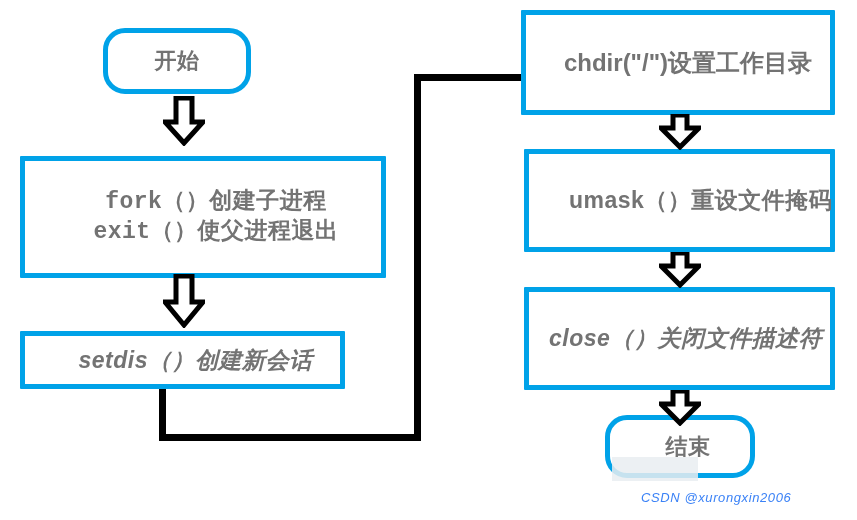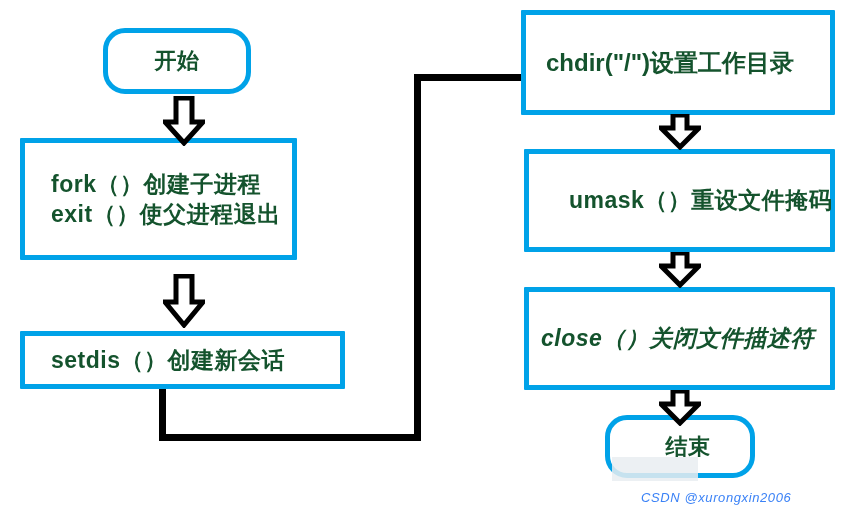--- a/index.html
+++ b/index.html
@@ -31,24 +31,25 @@
     border-radius: 1px;
     padding-left: 26px;
   }
   .node.terminator {
     border-radius: 22px;
     align-items: center;
     padding-left: 0;
   }
   .node-text {
     font-weight: bold;
-    color: #14532d;
+    color: #737373;
     letter-spacing: 0.5px;
     white-space: nowrap;
     line-height: 1.15;
+    text-align: center;
   }
   .process .node-text {
     font-size: 23px;
   }
   .terminator .node-text {
     font-size: 22px;
   }
   .node-text + .node-text {
     margin-top: 4px;
   }
@@ -91,26 +92,26 @@
 </style>
 </head>
 <body>
 
 <div id="canvas">
 
   <div class="node terminator" style="left:103px;top:28px;width:148px;height:66px;">
     <span class="node-text">开始</span>
   </div>
 
-  <div class="node process" style="left:20px;top:138px;width:277px;height:122px;">
+  <div class="node process" style="left:20px;top:156px;width:366px;height:122px;font-family:Liberation Mono, monospace;">
     <span class="node-text">fork（）创建子进程</span>
     <span class="node-text">exit（）使父进程退出</span>
   </div>
 
-  <div class="node process" style="left:20px;top:331px;width:325px;height:58px;">
+  <div class="node process" style="left:20px;top:331px;width:325px;height:58px;font-style:italic;">
     <span class="node-text">setdis（）创建新会话</span>
   </div>
 
   <div class="node process" style="left:521px;top:10px;width:314px;height:105px;padding-left:20px;">
     <span class="node-text" style="font-size:24px;letter-spacing:0;">chdir("/")设置工作目录</span>
   </div>
 
   <div class="node process" style="left:524px;top:149px;width:311px;height:103px;padding-left:40px;">
     <span class="node-text">umask（）重设文件掩码</span>
   </div>

